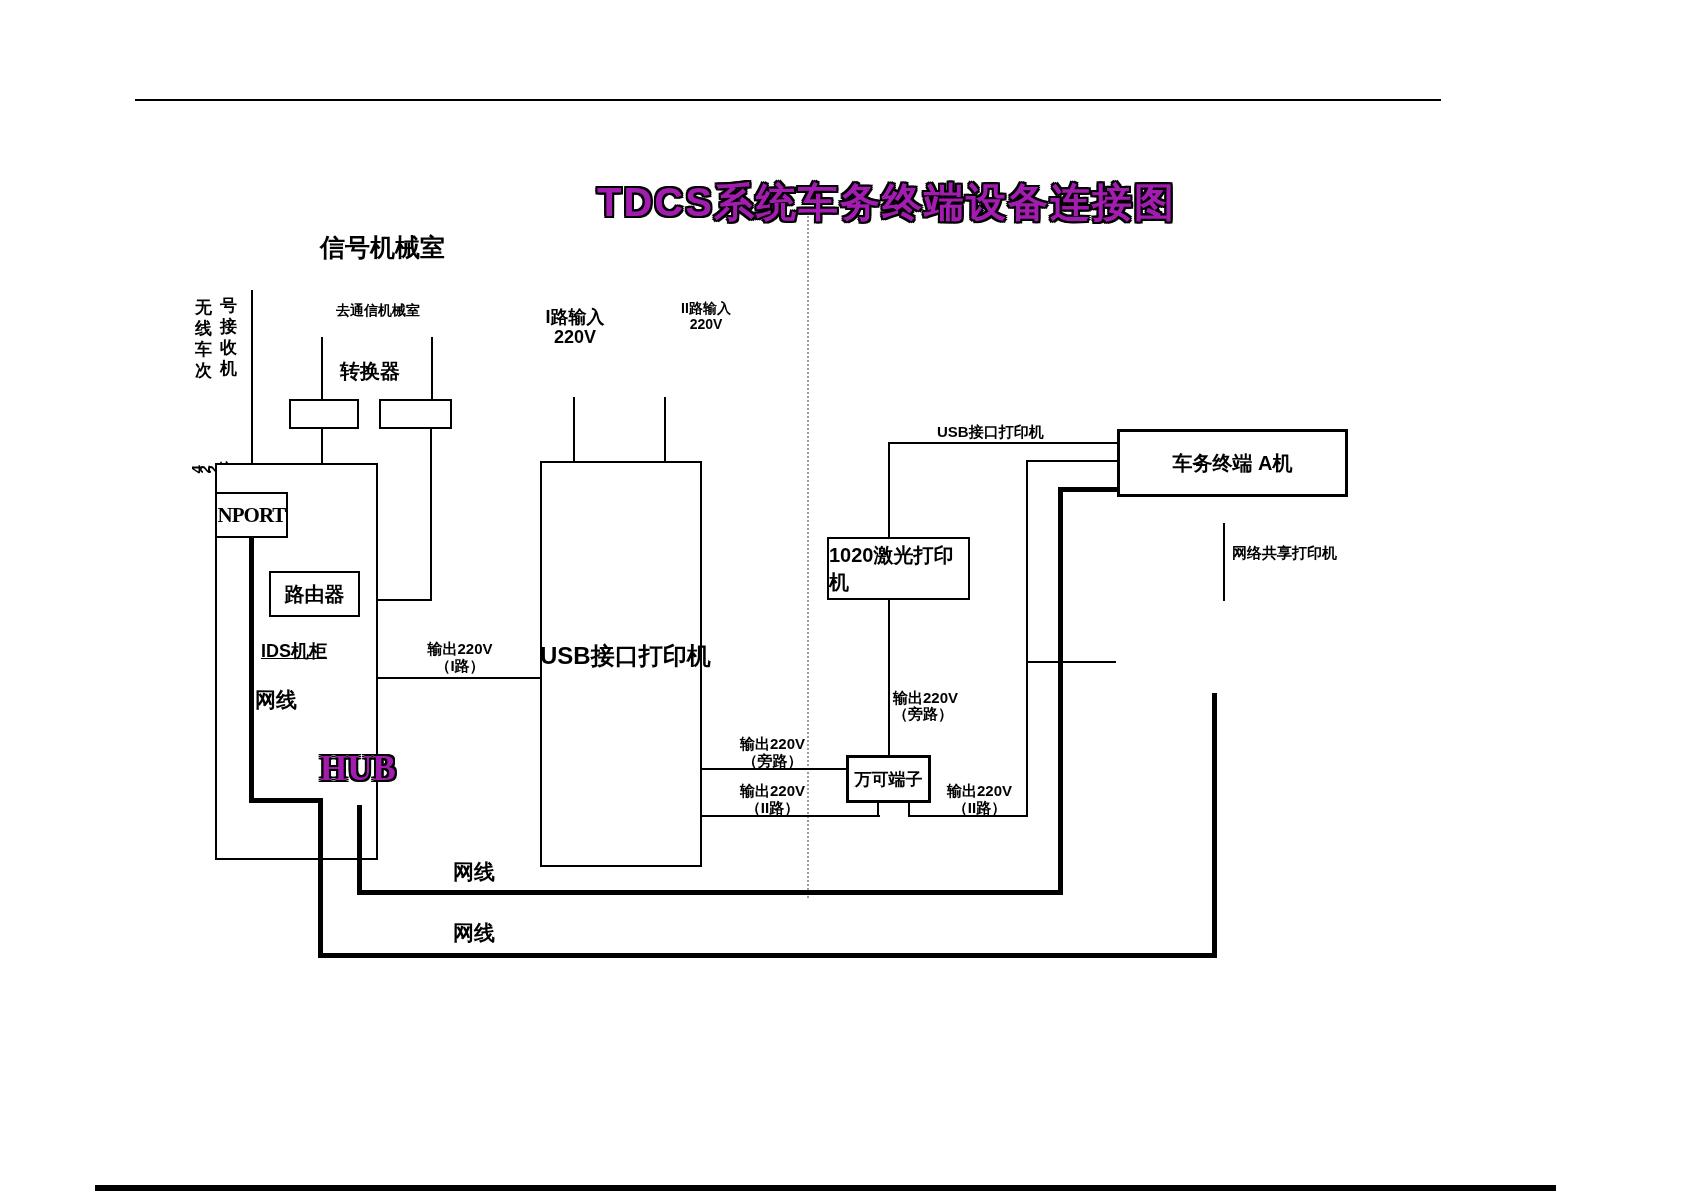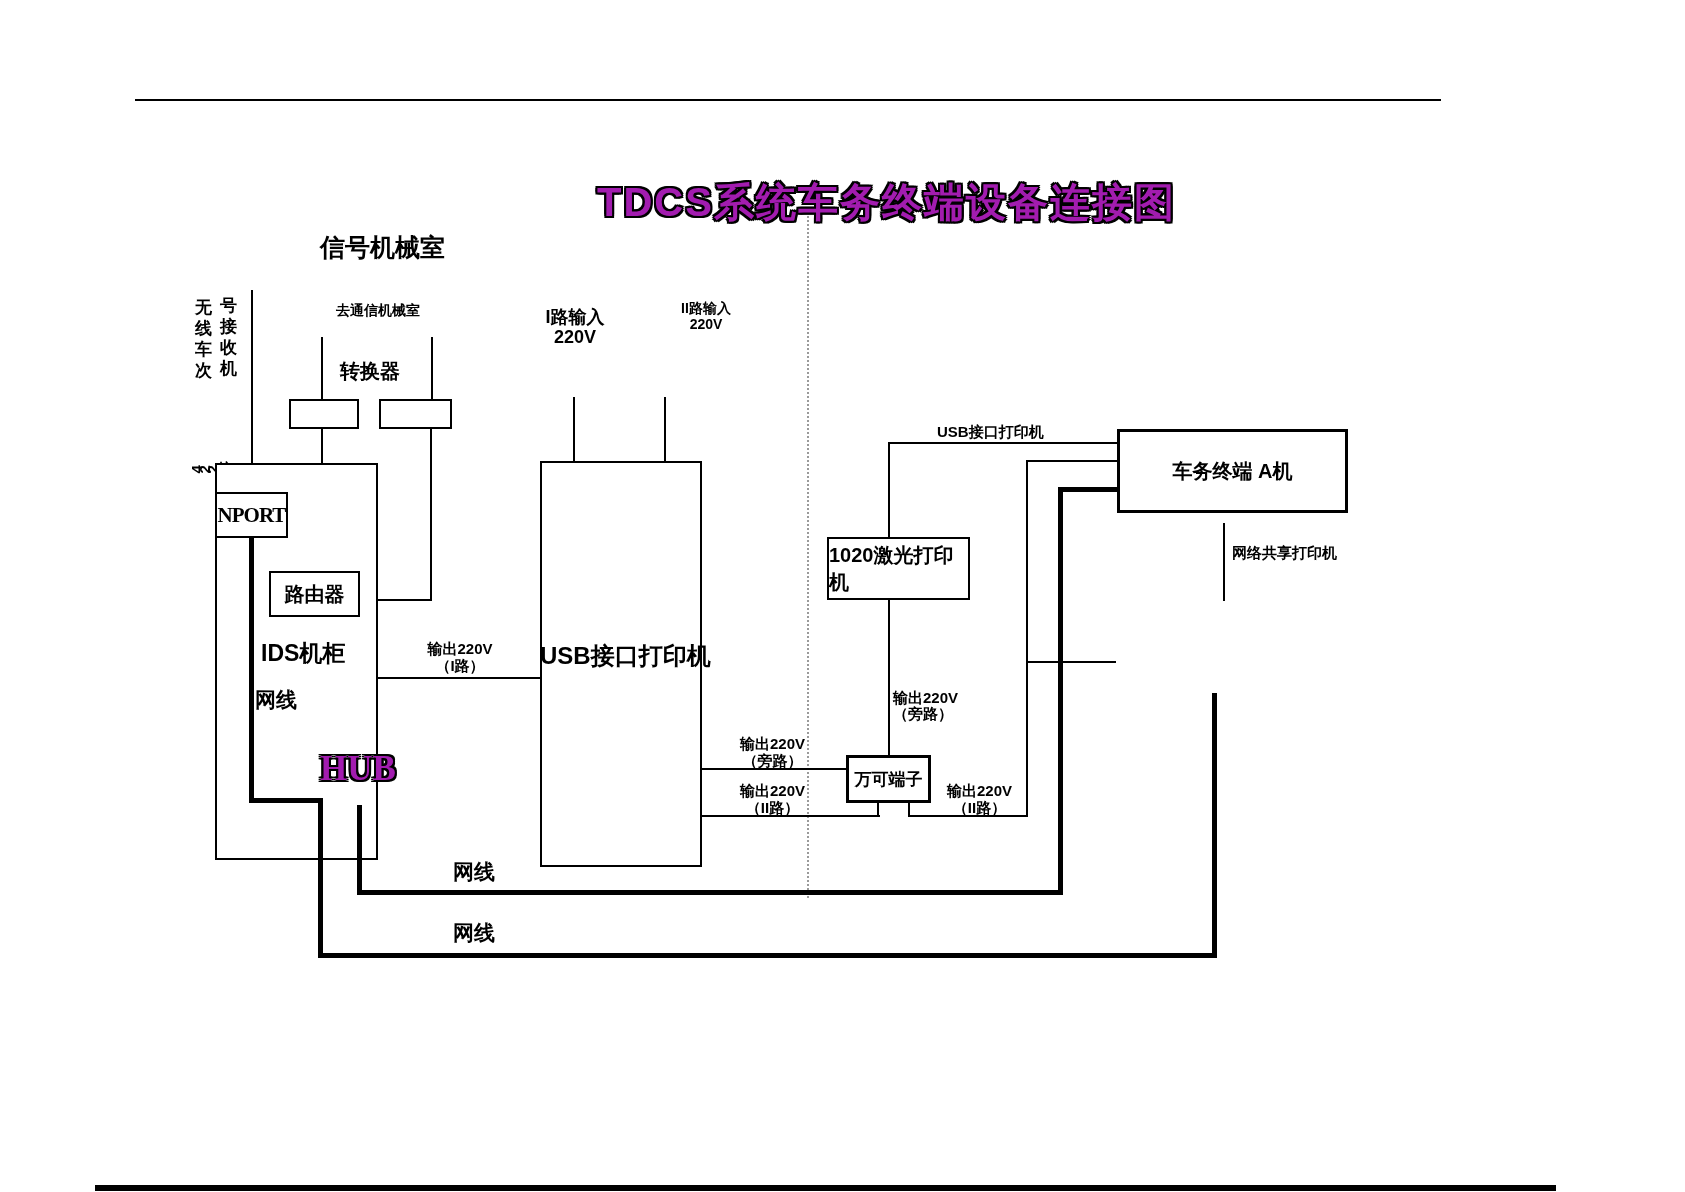--- a/index.html
+++ b/index.html
@@ -53,21 +53,21 @@
     <span><span class="rch">4</span><span class="rch">2</span><span class="rch">2</span></span><span>接口</span>
   </div>
 
   <div class="box" style="left:215px;top:463px;width:163px;height:397px;"></div>
   <div class="box serif" style="left:215px;top:492px;width:73px;height:46px;">
     <span style="font-size:21px;letter-spacing:-1px;">NPORT</span>
   </div>
   <div class="box" style="left:269px;top:571px;width:91px;height:46px;">
     <span style="font-size:20px;">路由器</span>
   </div>
-  <div class="lbl" style="left:261px;top:641px;font-size:23px;">IDS机柜</div>
+  <div class="lbl" style="left:261px;top:641px;font-size:18px;text-decoration:underline;">IDS机柜</div>
   <div class="lbl" style="left:255px;top:688px;font-size:21px;">网线</div>
   <div class="lbl outline serif" style="left:320px;top:749px;font-size:35px;">HUB</div>
 
   <div class="thick" style="left:249px;top:538px;width:5px;height:263px;"></div>
   <div class="thick" style="left:249px;top:798px;width:74px;height:5px;"></div>
   <div class="thick" style="left:318px;top:798px;width:5px;height:160px;"></div>
   <div class="thick" style="left:318px;top:953px;width:899px;height:5px;"></div>
   <div class="thick" style="left:1212px;top:693px;width:5px;height:265px;"></div>
 
   <div class="thick" style="left:357px;top:805px;width:5px;height:90px;"></div>
@@ -129,19 +129,19 @@
     <div>输出220V</div><div>（旁路）</div>
   </div>
 
   <div class="box" style="left:827px;top:537px;width:143px;height:63px;">
     <span style="font-size:20px;">1020激光打印机</span>
   </div>
   <div class="wire" style="left:888px;top:443px;width:2px;height:95px;"></div>
   <div class="wire" style="left:888px;top:442px;width:229px;height:2px;"></div>
   <div class="lbl" style="left:937px;top:424px;font-size:15px;">USB接口打印机</div>
 
-  <div class="box heavy" style="left:1117px;top:429px;width:231px;height:84px;text-align:center;">
+  <div class="box heavy" style="left:1117px;top:429px;width:231px;height:68px;text-align:center;">
     <span style="font-size:20px;">车务终端 A机</span>
   </div>
   <div class="wire" style="left:1223px;top:523px;width:2px;height:78px;"></div>
   <div class="lbl" style="left:1232px;top:545px;font-size:15px;">网络共享打印机</div>
 
 </div>
 
 </body></html>

